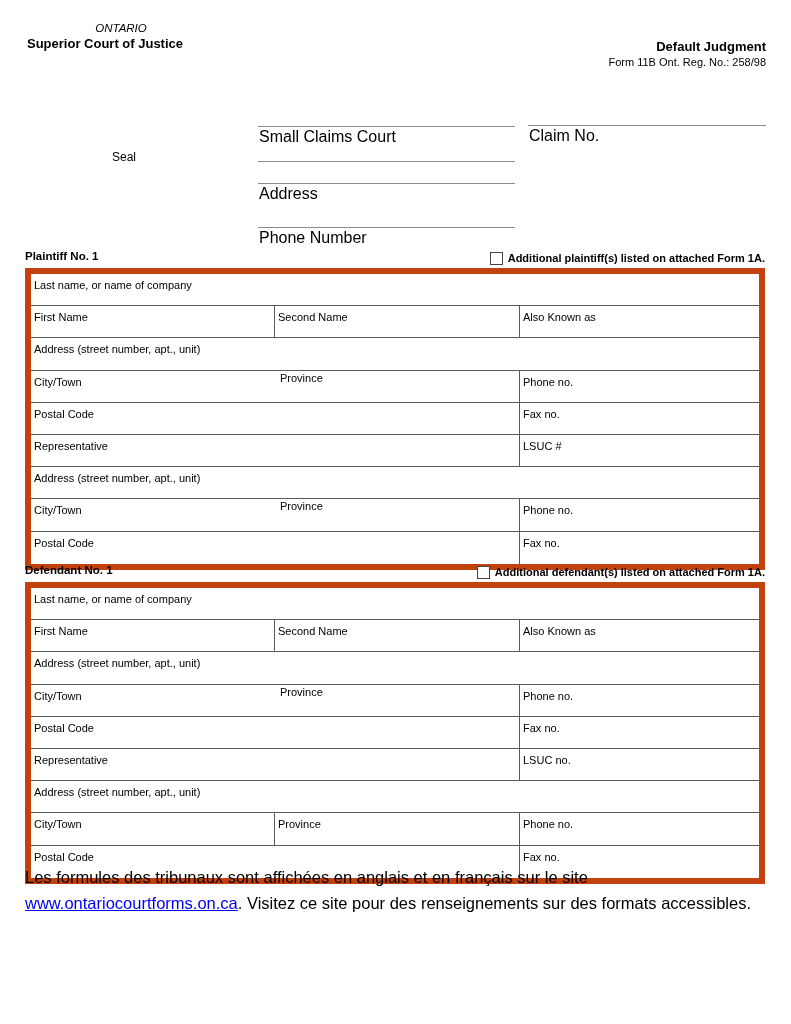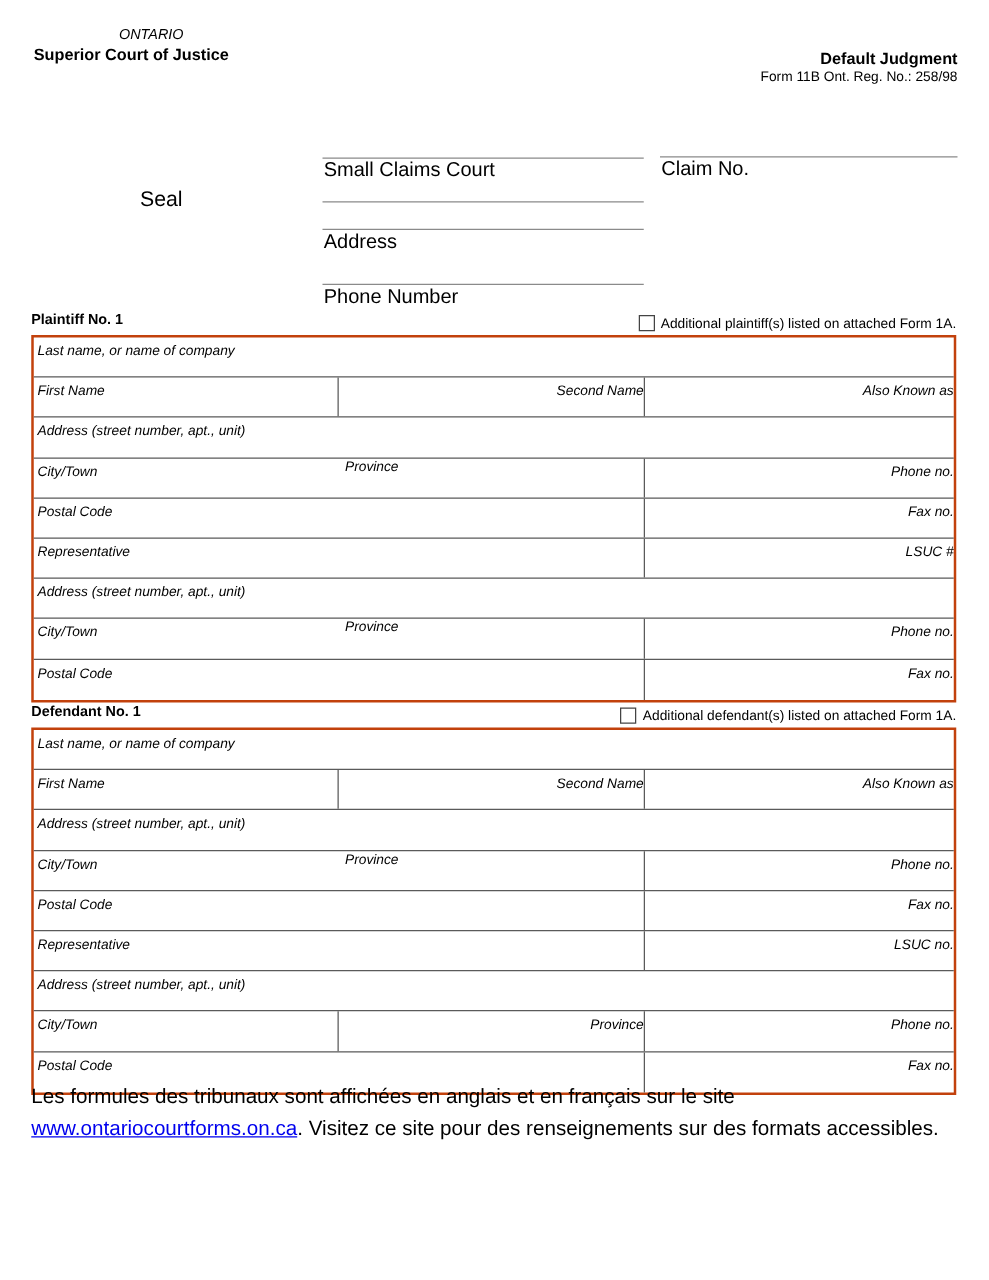--- a/index.html
+++ b/index.html
@@ -9,35 +9,35 @@
     overflow:hidden;
   }
   
   .hdr-left { position:absolute; left:27px; top:22px; }
   .ontario { width:188px; text-align:center; font-style:italic; font-size:11.5px; }
   .court   { font-weight:bold; font-size:13px; margin-top:2px; }
   .hdr-right { position:absolute; right:25px; top:39px; text-align:right; }
   .ftitle { font-weight:bold; font-size:13px; }
   .fref   { font-size:11px; margin-top:2px; }
   
-  .seal { position:absolute; left:112px; top:150px; font-size:17px; }
+  .seal { position:absolute; left:112px; top:150px; font-size:12px; }
   .uline { position:absolute; left:258px; width:257px; height:0; border-top:1px solid #8a8a8a; }
   .uline.claim { left:528px; width:238px; }
   .ulabel { position:absolute; left:259px; font-size:16px; }
   .ulabel.claimlbl { left:529px; }
   
   .sect { position:absolute; left:25px; font-size:11.5px; font-weight:bold; }
-  .chkrow { position:absolute; right:26px; display:flex; align-items:flex-end; gap:5px; font-size:11px; }
+  .chkrow { position:absolute; right:26px; display:flex; align-items:center; gap:5px; font-size:11px;font-weight:bold; }
   .cb { width:11px; height:11px; border:1px solid #444; background:#fff; flex:none; margin-top:1px; }
   
-  .ftable { position:absolute; left:25px; width:740px; border:2px solid #c2410c; box-sizing:border-box; background:#fff;font-style:italic; }
+  .ftable { position:absolute; left:25px; width:740px; border:6px solid #c2410c; box-sizing:border-box; background:#fff; }
   .frow { display:flex; height:32.2px; border-bottom:1px solid #5a5a5a; box-sizing:border-box; }
   .frow:last-child { border-bottom:none; }
   .fcell { position:relative; box-sizing:border-box; padding:1px 0 0 3px; }
-  .fcell + .fcell { border-left:1px solid #5a5a5a;text-align:right; }
+  .fcell + .fcell { border-left:1px solid #5a5a5a; }
   .w1 { width:243px; } .w2 { width:245px; } .wide { width:488px; } .rest { flex:1; }
   .lbl { font-size:11px; }
   .midlbl { position:absolute; left:249px; top:1px; }
   
   .notice { position:absolute; left:25px; top:864px; width:748px; font-size:16.5px; line-height:26px; margin:0; }
   .link { color:#0000EE; text-decoration:underline; cursor:pointer; }
   .formcode { position:absolute; left:27px; top:991px; font-size:8.5px; }
 </style>
 </head>
 <body>

